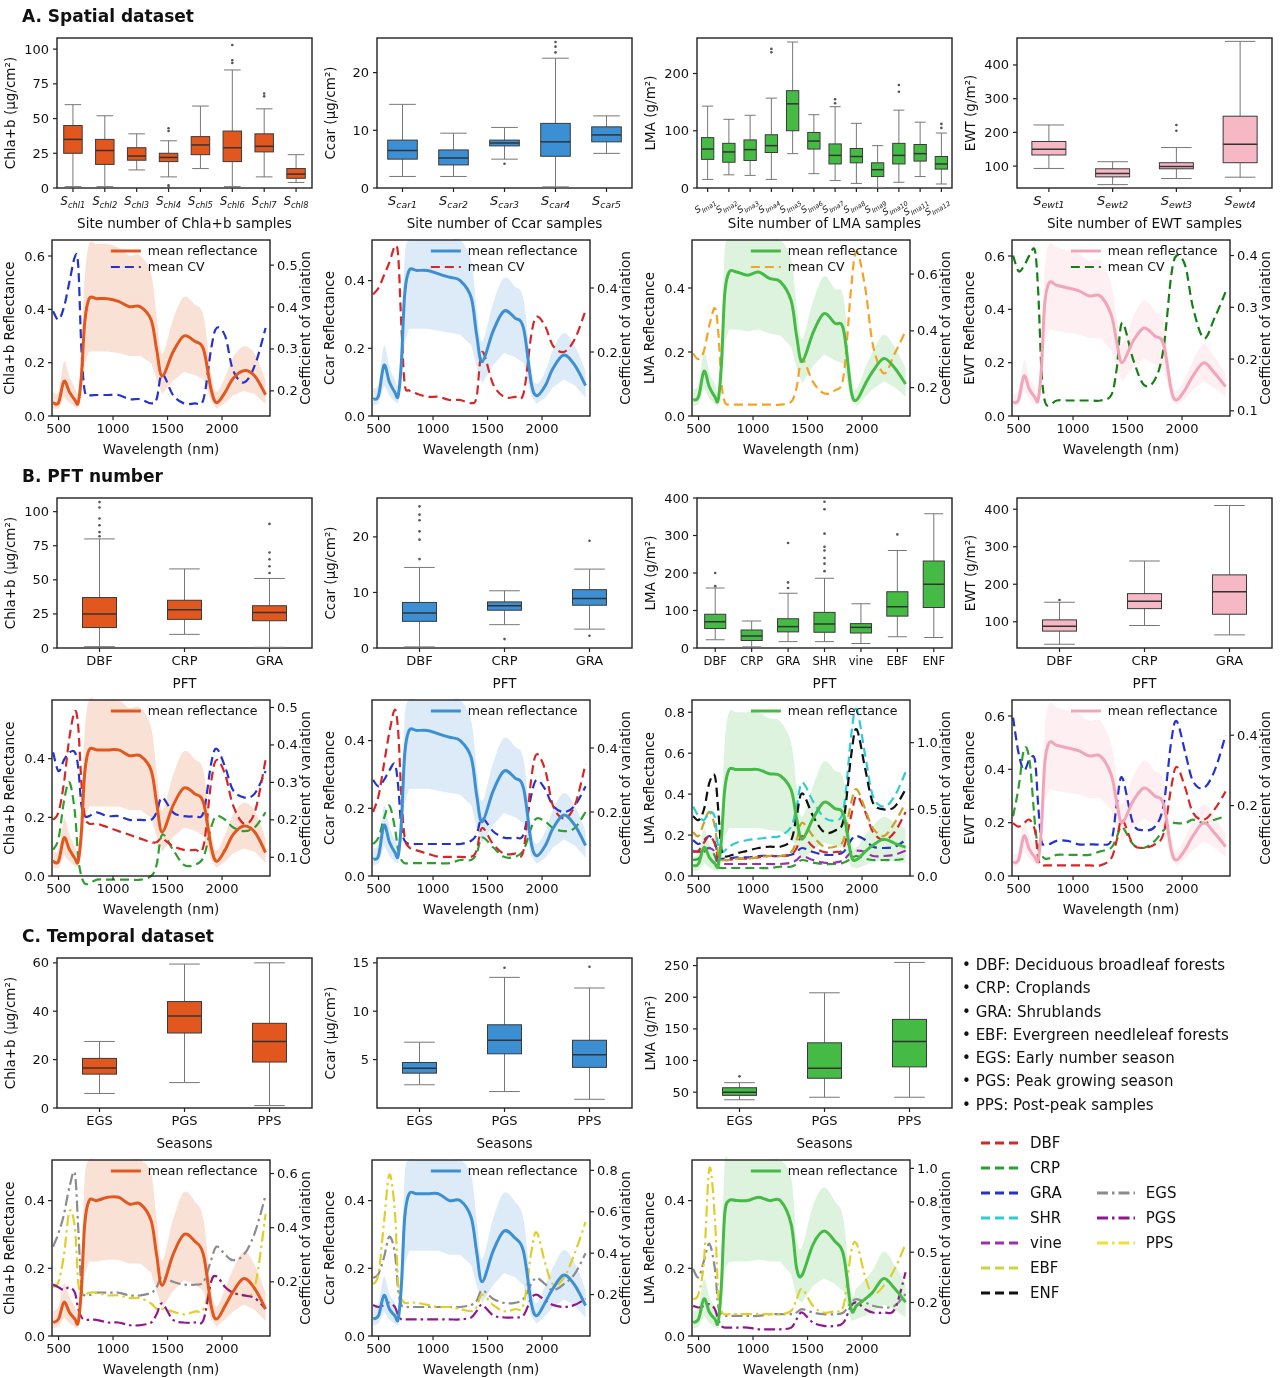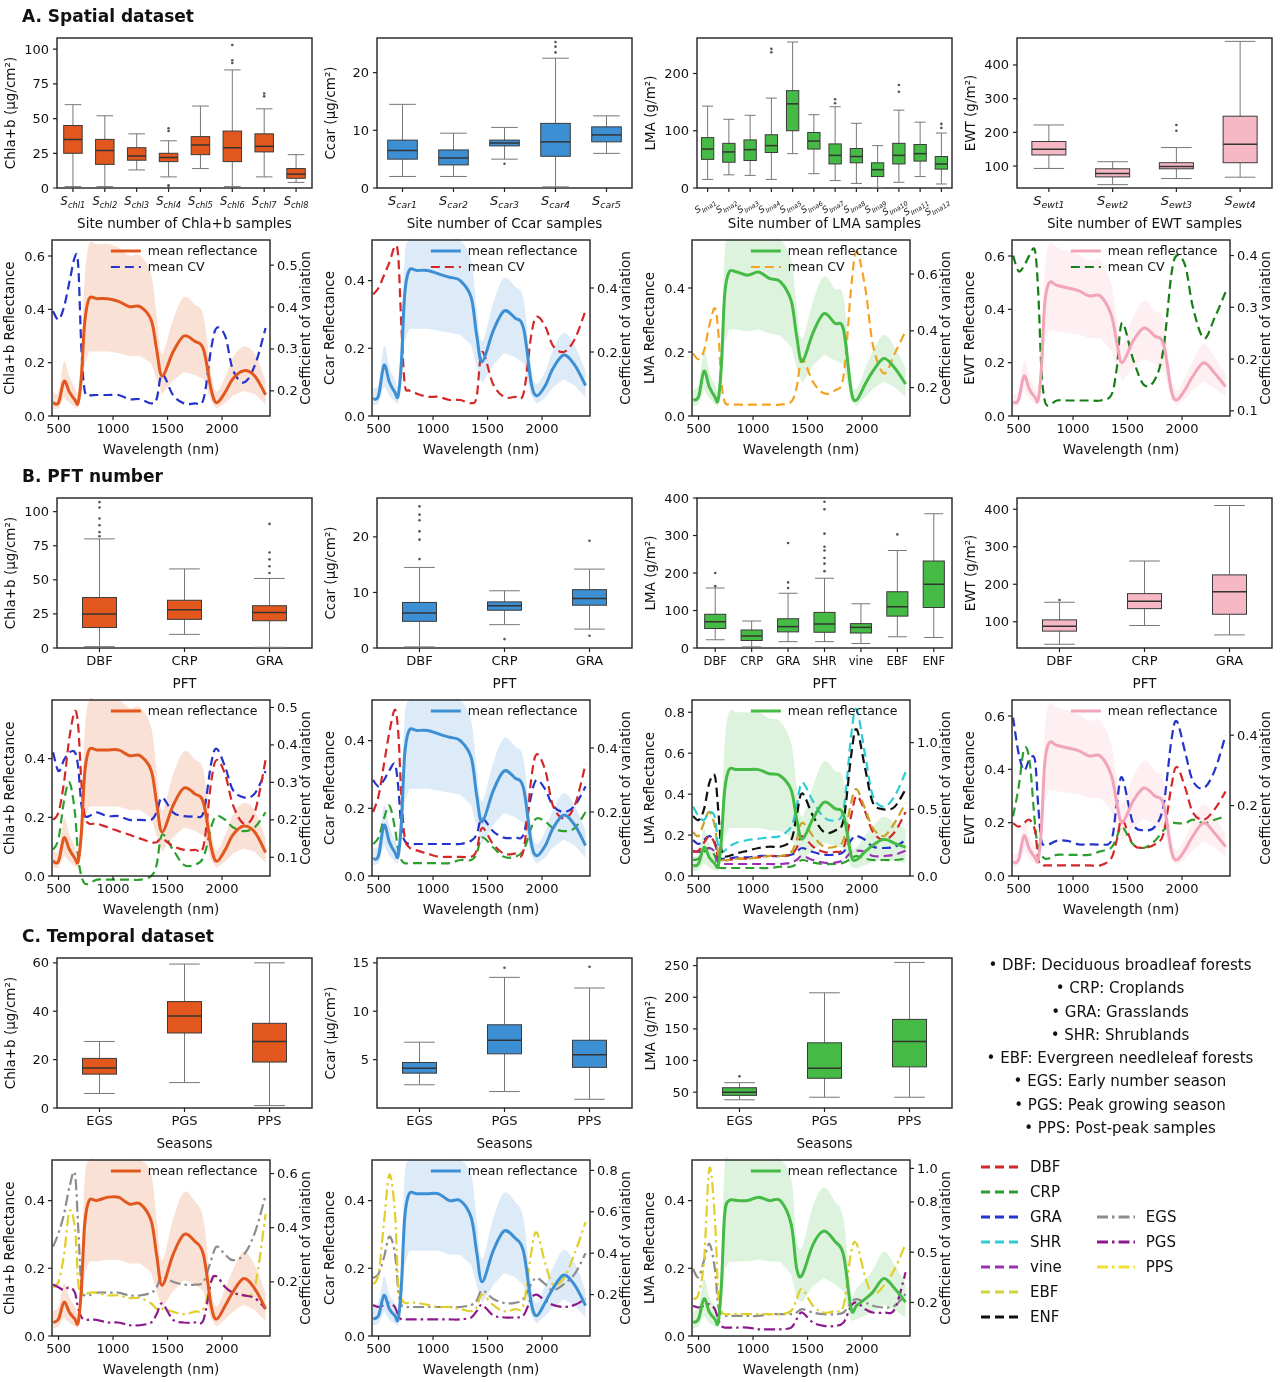--- a/index.html
+++ b/index.html
@@ -1,22 +1,22 @@
 <!DOCTYPE html>
 <html><head>
 <meta charset="utf-8">
 <style>
   html,body{margin:0;padding:0;background:#fff;}
   body{font-family:"DejaVu Sans",sans-serif;color:#111;}
-  .figure{position:relative;width:1280px;height:1378px;background:#fff;overflow:hidden;border-radius:11px;}
+  .figure{position:relative;width:1280px;height:1378px;background:#fff;overflow:hidden;}
   h2.sec{font-size:17px;font-weight:bold;margin:0;padding:6px 0 2px 22px;height:20px;}
   .row{display:flex;}
   .rb .panel{width:320px;height:206px;}
   .rs .panel{width:320px;height:226px;}
-  .legendcol{position:absolute;left:962px;top:946px;width:316px;text-align:center;}
+  .legendcol{position:absolute;left:962px;top:946px;width:316px;}
   ul.defs{list-style:none;margin:8px 0 0 0;padding:0;font-size:15px;line-height:1.55;}
   ul.defs li::before{content:"\2022  ";}
   .ll{display:flex;margin-top:14px;padding-left:18px;}
   .llcol{display:flex;flex-direction:column;}
   .llcol.c2{margin-left:34px;margin-top:50px;}
   .llrow{display:flex;align-items:center;height:25px;}
   .llrow svg{margin-right:10px;}
   .llrow span{font-size:15px;}
 </style>
 </head>
@@ -1057,22 +1057,21 @@
           <text x="161" y="220" font-size="13.5" text-anchor="middle" fill="#111" font-family="&quot;DejaVu Sans&quot;,sans-serif">Wavelength (nm)</text>
           <line x1="110.86000000000001" y1="17" x2="140.86" y2="17" stroke="#45BB45" stroke-width="3" stroke-dasharray=""></line>
           <text x="147.86" y="21" font-size="12.5" text-anchor="start" fill="#111" font-family="&quot;DejaVu Sans&quot;,sans-serif">mean reflectance</text>
         </svg></div>
   </div>
 
   <aside class="legendcol">
     <ul class="defs">
         <li>DBF: Deciduous broadleaf forests</li>
         <li>CRP: Croplands</li>
-        <li>GRA: Grasslands</li>
-        <li>SHR: Shrublands</li>
+        <li>GRA: Shrublands</li>
         <li>EBF: Evergreen needleleaf forests</li>
         <li>EGS: Early number season</li>
         <li>PGS: Peak growing season</li>
         <li>PPS: Post-peak samples</li>
       </ul>
     <div class="ll">
       <div class="llcol" id="llc1">
           <div class="llrow">
             <svg width="40" height="10">
               <line x1="1" y1="5" x2="39" y2="5" stroke="#D62728" stroke-width="3" stroke-dasharray="9,5"></line>

